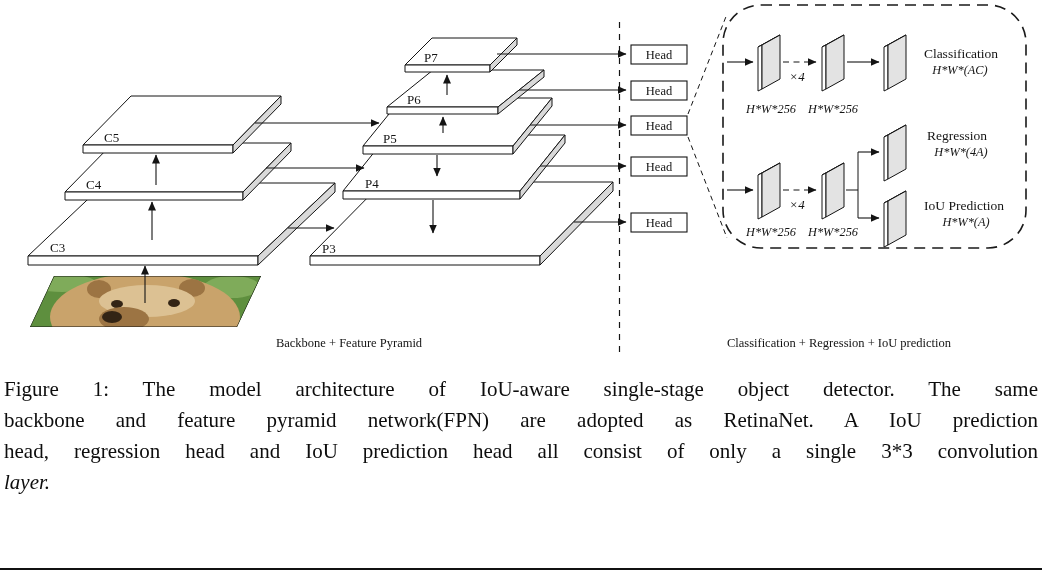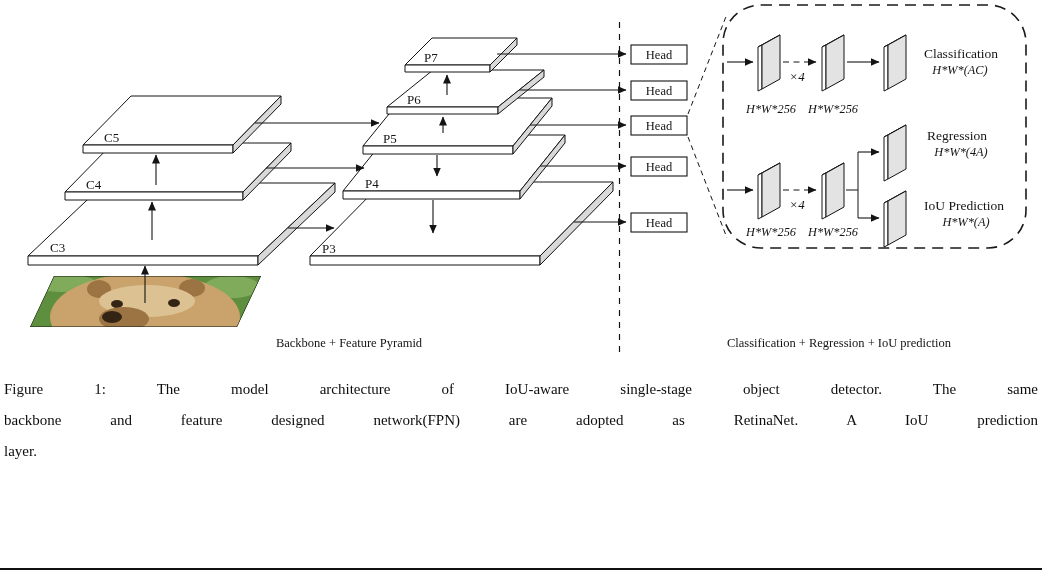--- a/index.html
+++ b/index.html
@@ -17,23 +17,23 @@
   .thin{stroke:#141414;stroke-width:1;fill:none;}
   .slab-top,.slab-front{stroke:#141414;stroke-width:1;fill:#ffffff;}
   .slab-side{stroke:#141414;stroke-width:1;}
   .headbox{fill:#ffffff;stroke:#141414;stroke-width:1.1;}
   .dashline{stroke:#141414;stroke-width:1.2;fill:none;stroke-dasharray:6 6;}
   .conn{stroke:#141414;stroke-width:1;fill:none;stroke-dasharray:5 4;}
   .bigbox{fill:none;stroke:#1a1a1a;stroke-width:1.6;stroke-dasharray:11 7;}
   .darrow{stroke:#141414;stroke-width:1.1;fill:none;stroke-dasharray:6 4.5;}
   .cs-side,.cs-top{stroke:#141414;stroke-width:1;fill:#ffffff;}
   .cs-front{stroke:#141414;stroke-width:1;}
-  .caption{position:absolute;left:4px;top:374px;width:1034px;font-size:15px;color:#0d0d0d;}
+  .caption{position:absolute;left:4px;top:374px;width:1034px;font-size:21px;color:#0d0d0d;}
   .cap-line{line-height:31px;text-align:justify;text-align-last:justify;white-space:normal;}
-  .cap-line.last{text-align:left;text-align-last:left;}
+  .cap-line.last{text-align:left;text-align-last:left;font-style:italic;}
   .bottom-rule{position:absolute;left:0;top:568px;width:1042px;height:2px;background:#111;}
 </style>
 </head>
 <body>
 
 <div class="page">
 
 <svg width="1042" height="372" viewBox="0 0 1042 372">
   <defs>
     <marker id="arr" markerUnits="userSpaceOnUse" markerWidth="10" markerHeight="9" refX="8.5" refY="4" orient="auto">
@@ -193,19 +193,20 @@
     <text class="outlbl" x="964" y="210" text-anchor="middle">IoU Prediction</text>
     <text class="ital" x="966" y="226" text-anchor="middle">H*W*(A)</text>
   </g>
 
   <text class="sect" x="349" y="347" text-anchor="middle">Backbone + Feature Pyramid</text>
   <text class="sect" x="839" y="347" text-anchor="middle">Classification + Regression + IoU prediction</text>
 </svg>
 
 <div class="caption">
   <div class="cap-line">Figure 1:  The model architecture of IoU-aware single-stage object detector.  The same</div>
-  <div class="cap-line">backbone and feature designed network(FPN) are adopted as RetinaNet. A IoU prediction</div>
+  <div class="cap-line">backbone and feature pyramid network(FPN) are adopted as RetinaNet. A IoU prediction</div>
+  <div class="cap-line">head, regression head and IoU prediction head all consist of only a single 3*3 convolution</div>
   <div class="cap-line last">layer.</div>
 </div>
 
 <div class="bottom-rule"></div>
 
 </div>
 
 </body></html>

